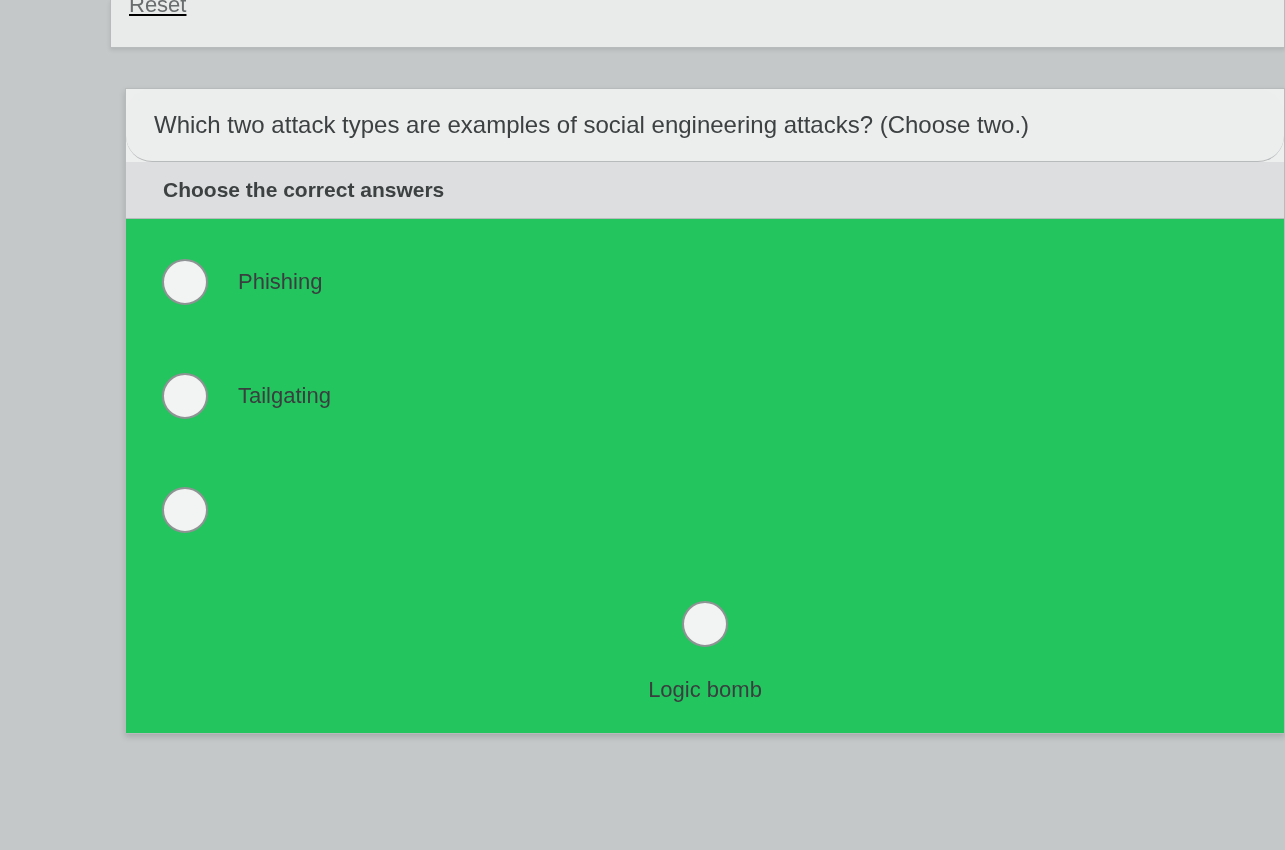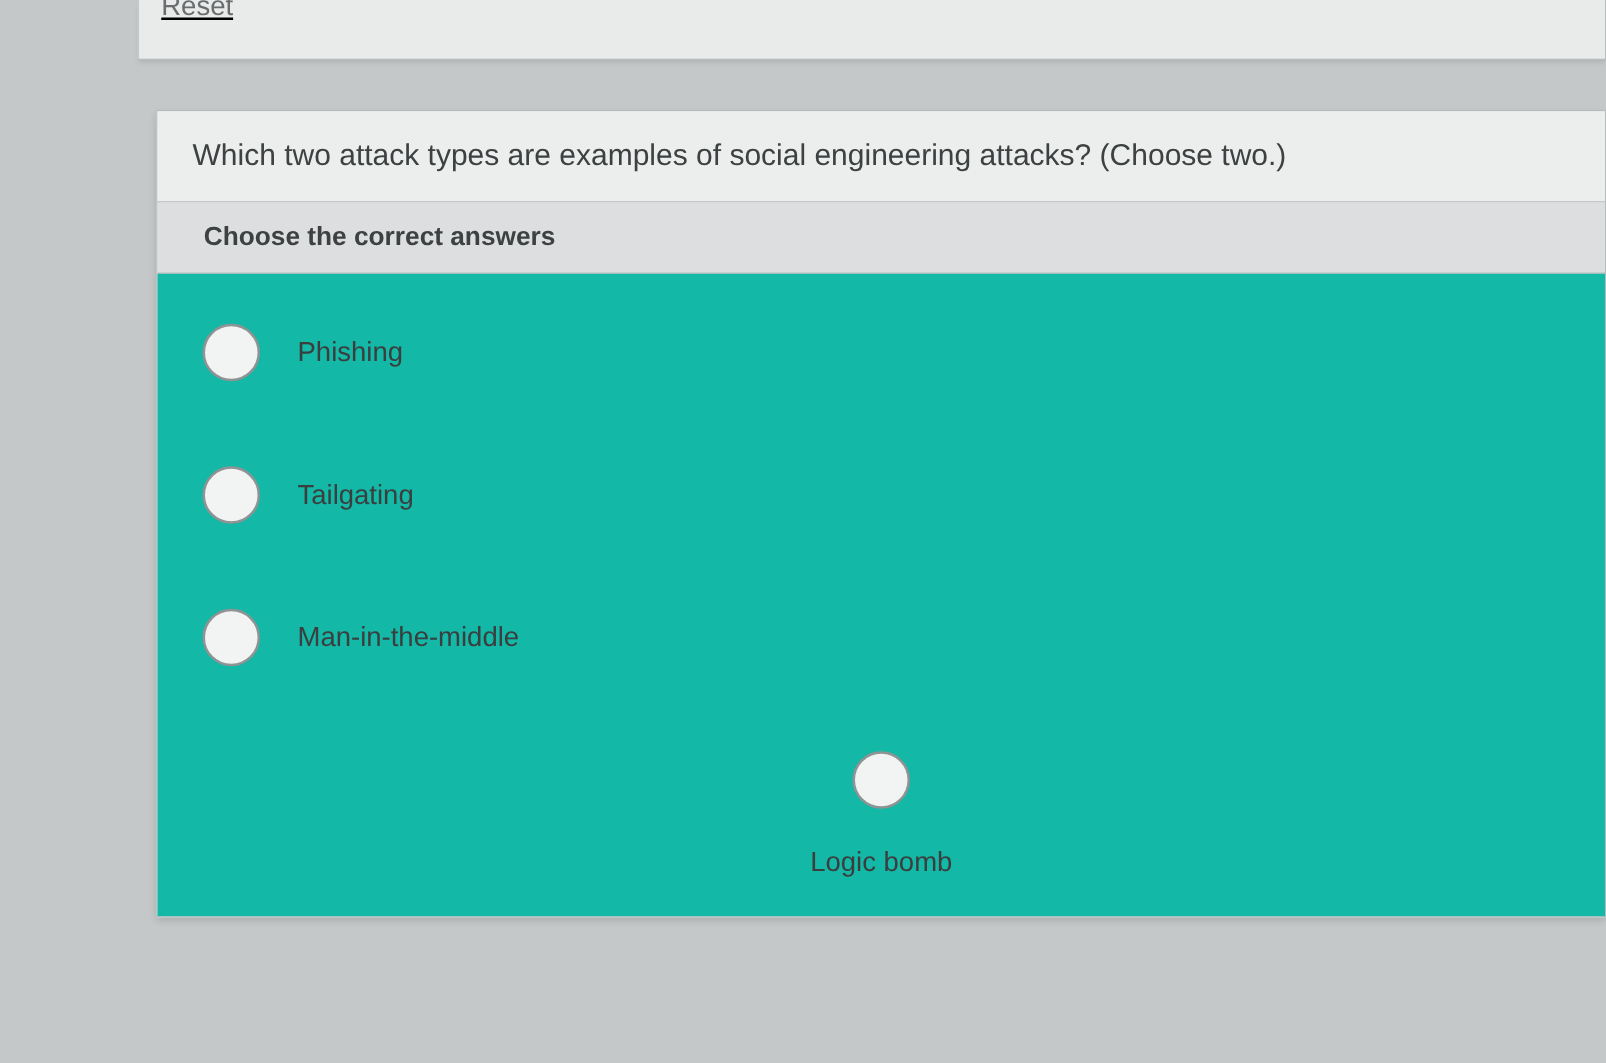--- a/index.html
+++ b/index.html
@@ -40,32 +40,33 @@
       margin-right: 0;
       margin-top: 40px;
       box-shadow: 0 3px 6px rgba(0,0,0,0.15);
     }
     .question-header {
       padding: 22px 28px;
       font-size: 24px;
       color: #3d4142;
       border-bottom: 1px solid #b8bbbc;
       background: #eceded;
+      border-radius: 26px;
     }
     .instruction-bar {
       padding: 16px 37px;
       font-size: 21px;
       font-weight: 600;
       color: #3d4142;
       background: #dcdedf;
       border-bottom: 1px solid #b8bbbc;
     }
     .options-area {
       padding: 20px 28px 10px 28px;
-      background: #14b8a6;
+      background: #22c55e;
     }
     .option-row {
       display: flex;
       align-items: center;
       gap: 30px;
       padding: 20px 8px;
       margin-bottom: 28px;
     }
     .option-row:last-child {
       margin-bottom: 0;
@@ -103,21 +104,20 @@
       <div class="option-label">Phishing</div>
     </div>
 
     <div class="option-row">
       <div class="radio-circle"></div>
       <div class="option-label">Tailgating</div>
     </div>
 
     <div class="option-row">
       <div class="radio-circle"></div>
-      <div class="option-label">Man-in-the-middle</div>
     </div>
 
 
     <div class="option-row">
       <div class="radio-circle"></div>
       <div class="option-label">Logic bomb</div>
     </div>
 
   </div>
 </div>

